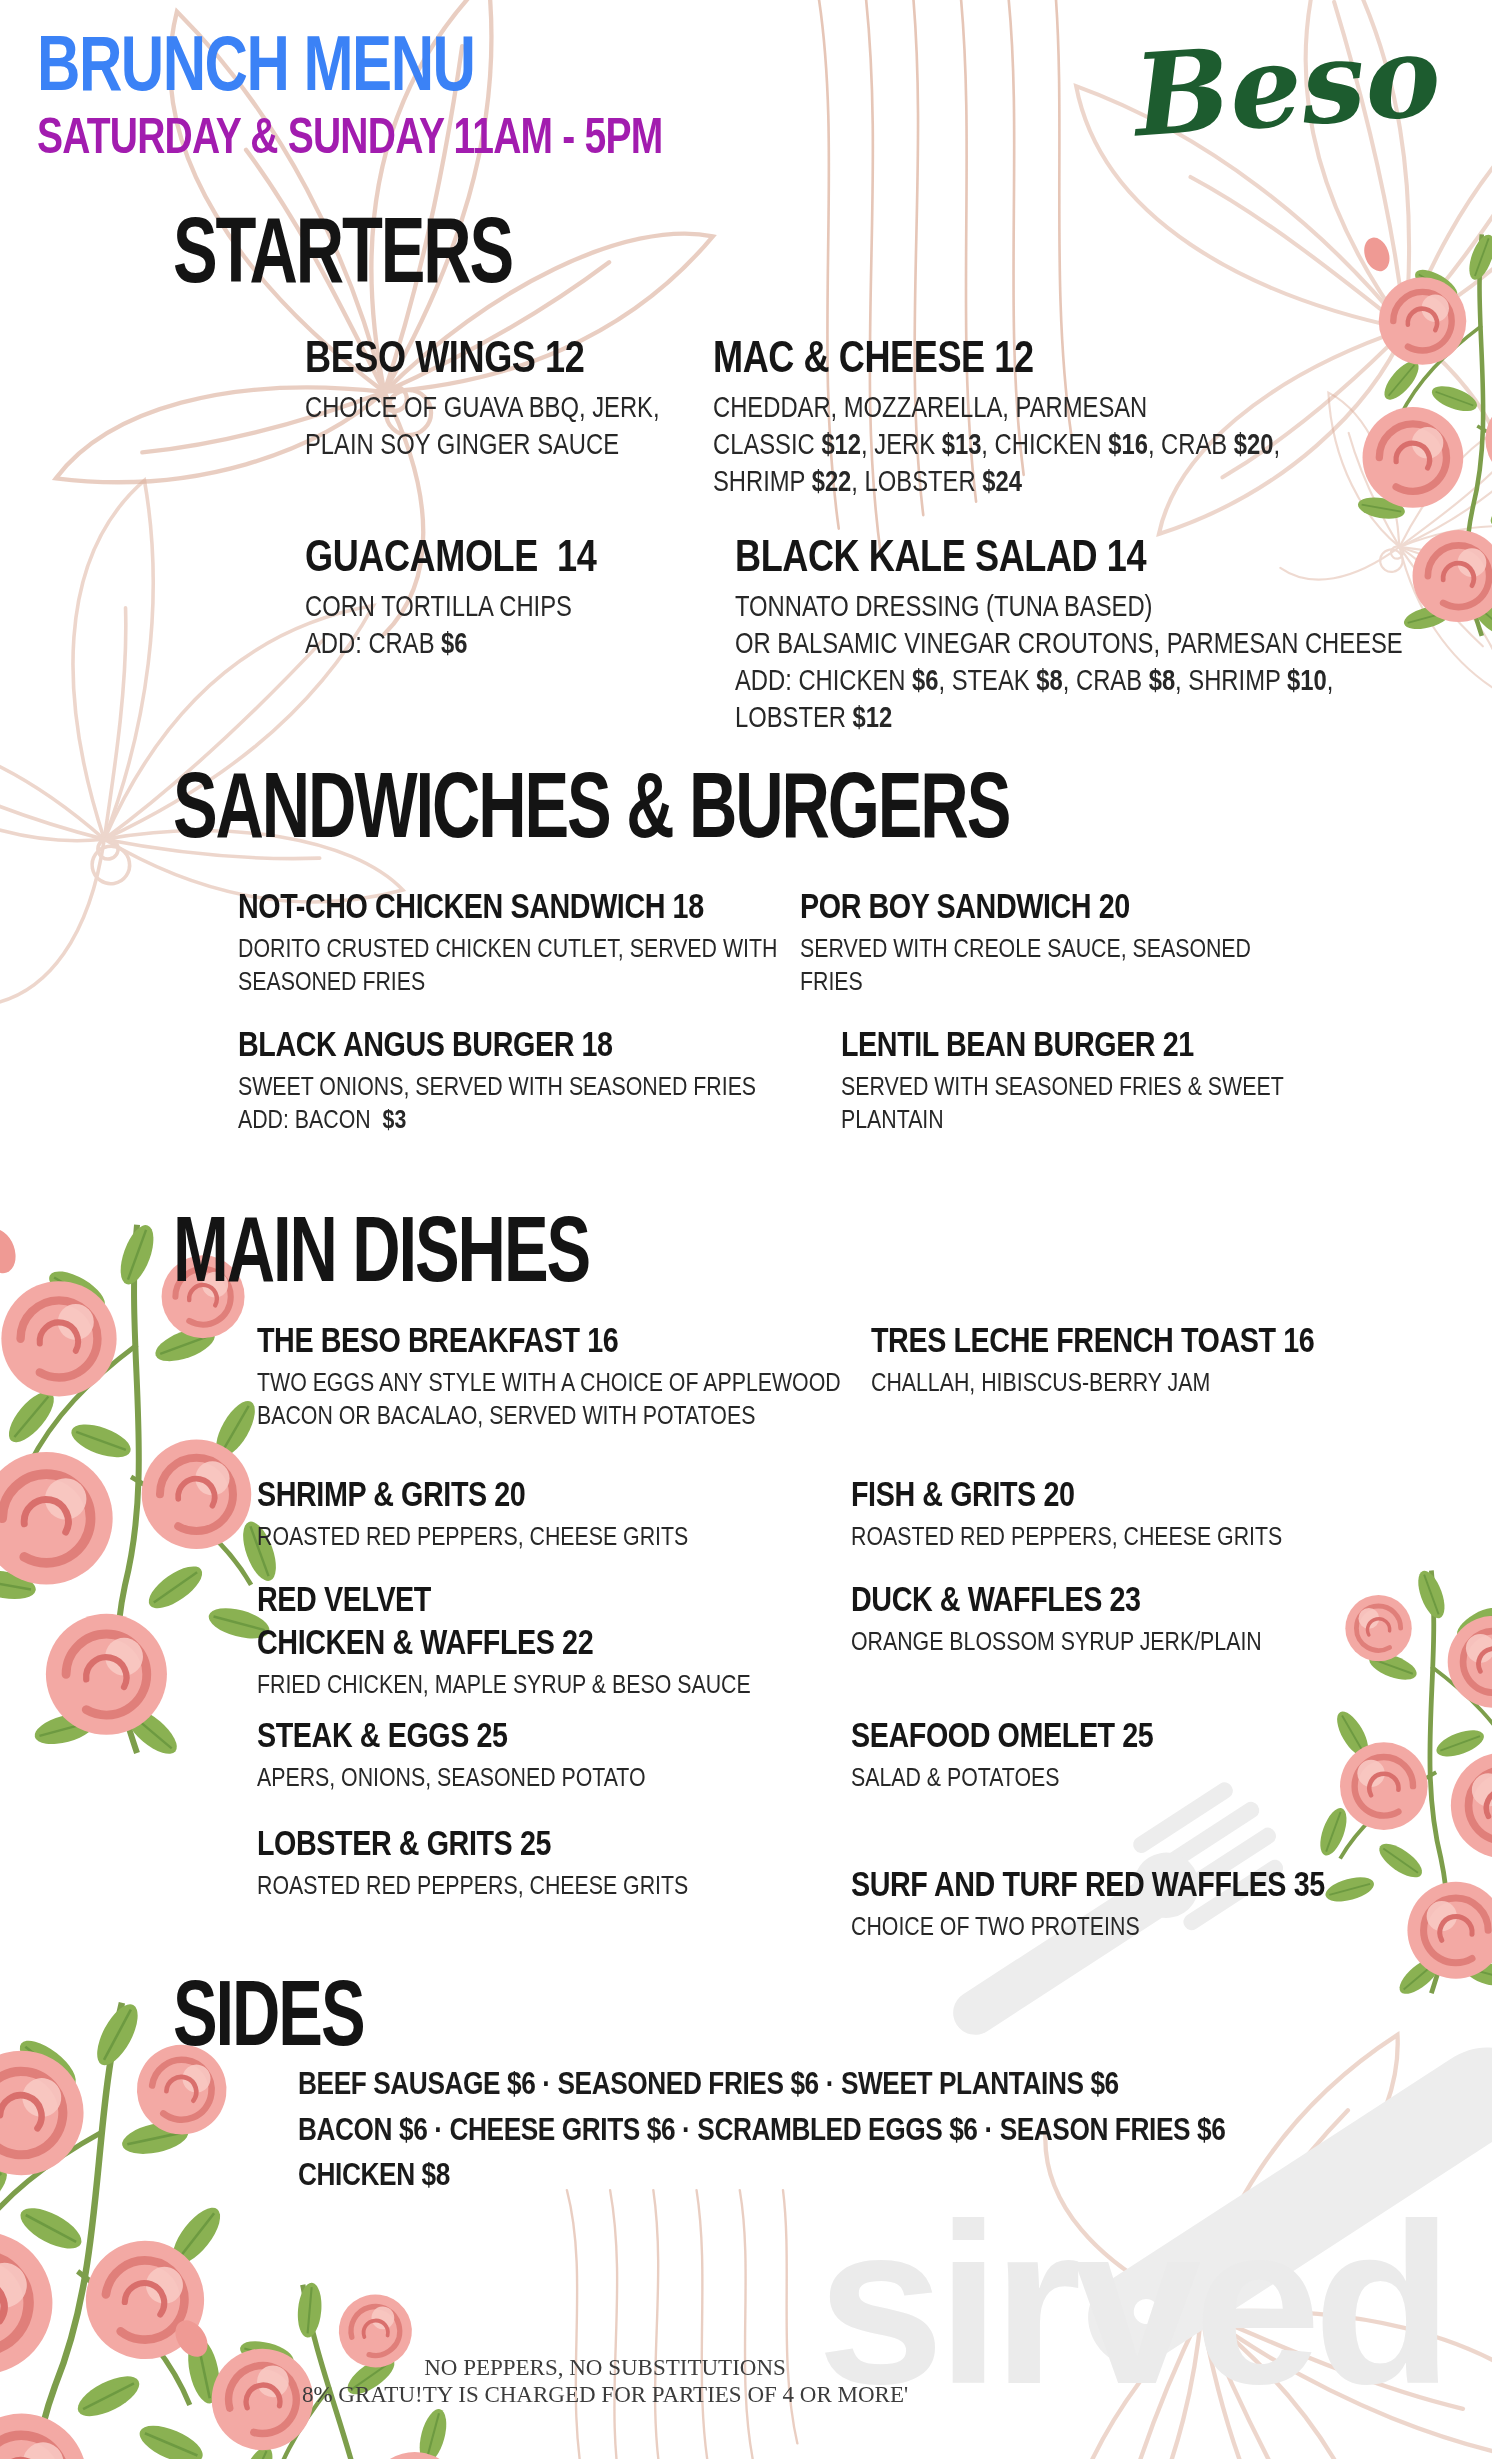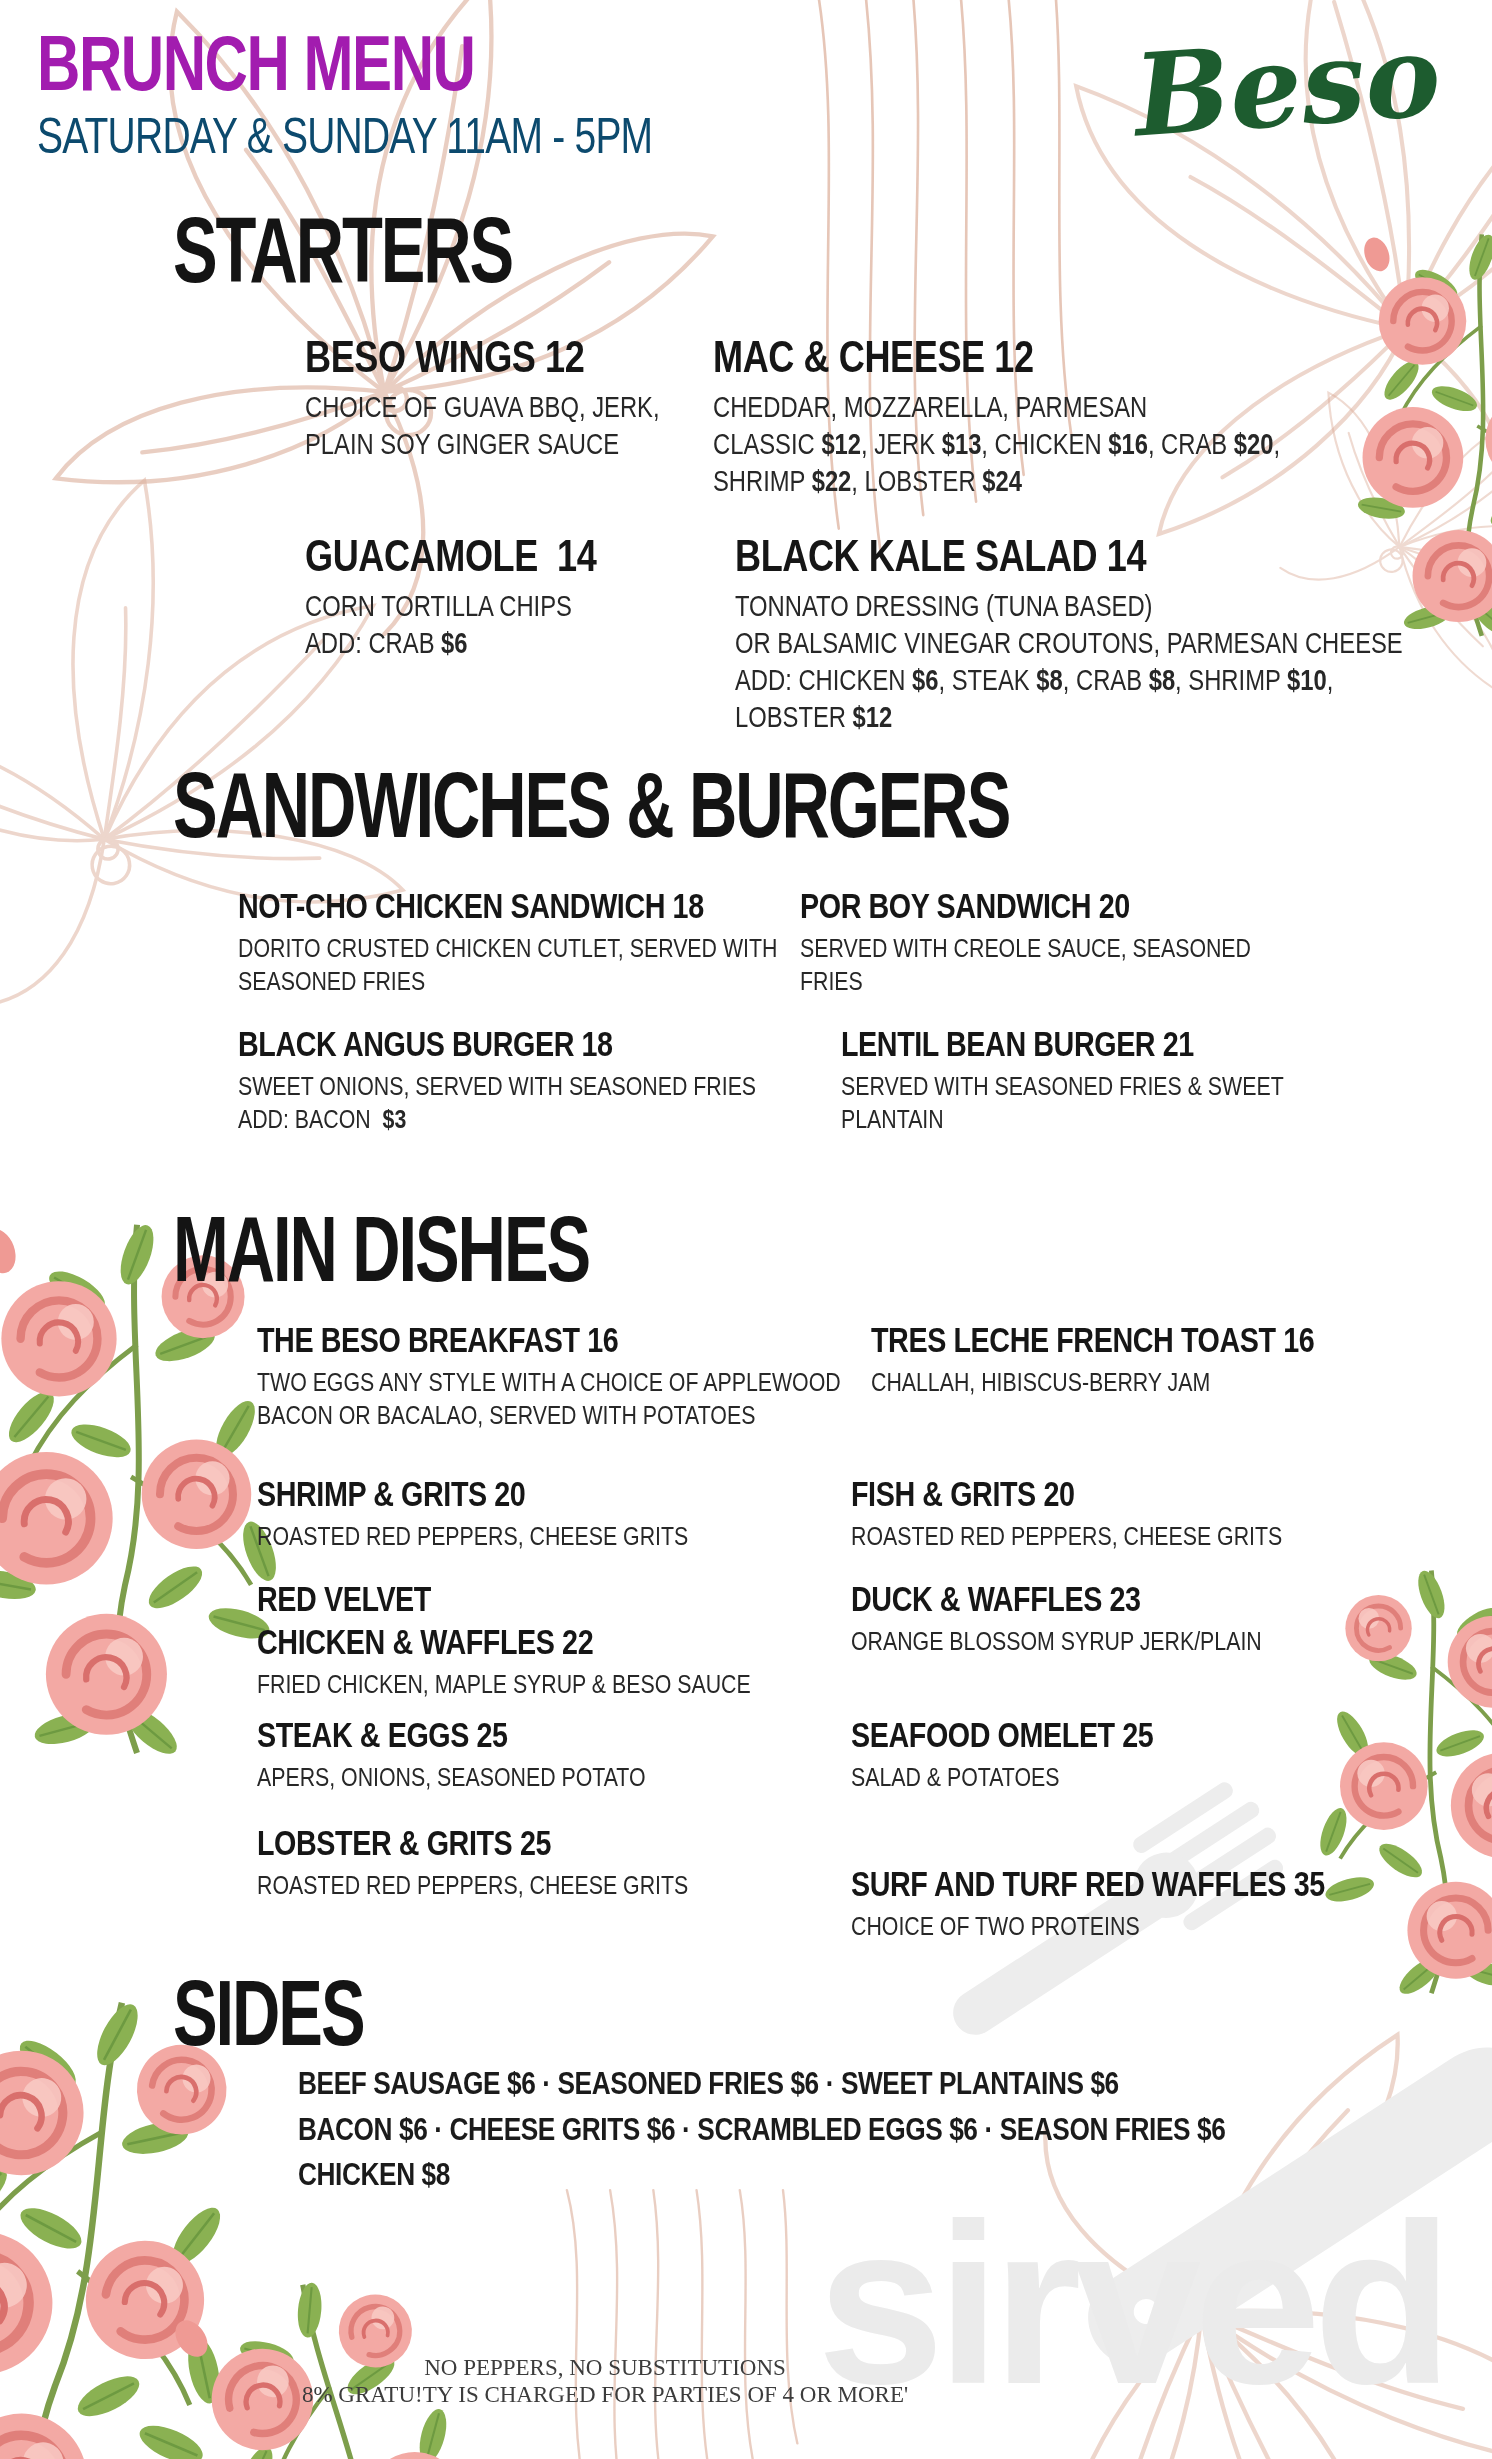--- a/index.html
+++ b/index.html
@@ -4,22 +4,22 @@
 <style>
   html,body{margin:0;padding:0;background:#ffffff;}
   #page{position:relative;width:1493px;height:2459px;overflow:hidden;background:#ffffff;
         font-family:"Liberation Sans",sans-serif;color:#1c1c1c;}
   .layer{position:absolute;inset:0;}
   .z0{z-index:0}.z1{z-index:1}.z2{z-index:2}
   .abs{position:absolute;}
   .cond{transform:scaleX(0.82);transform-origin:0 0;display:inline-block;}
 
   
-  .page-title{left:37px;top:25px;font-size:77px;font-weight:800;letter-spacing:-1.9px;line-height:1;color:#a21caf;}
-  .page-subtitle{left:37px;top:111px;font-size:50px;font-weight:400;letter-spacing:-1px;line-height:1;color:#0c4a6e;}
+  .page-title{left:37px;top:25px;font-size:77px;font-weight:800;letter-spacing:-1.9px;line-height:1;color:#3b82f6;}
+  .page-subtitle{left:37px;top:111px;font-size:50px;font-weight:700;letter-spacing:-1px;line-height:1;color:#a21caf;}
   .page-title .cond,.page-subtitle .cond{transform:scaleX(0.78);}
   .brand{left:1134px;top:29px;font-family:"DejaVu Serif",serif;font-style:italic;font-weight:700;
          font-size:113px;color:#1d5c2f;transform:rotate(-4deg);line-height:1;}
 
   
   .section-head{position:absolute;font-size:93px;font-weight:700;letter-spacing:-2.9px;line-height:1;color:#141414;
                 transform:scaleX(0.72);transform-origin:0 0;white-space:pre;}
   .menu-item{position:absolute;}
   .item-title{font-weight:700;font-size:35px;line-height:43px;letter-spacing:-0.5px;white-space:pre;color:#161616;
               transform:scaleX(0.82);transform-origin:0 0;}

